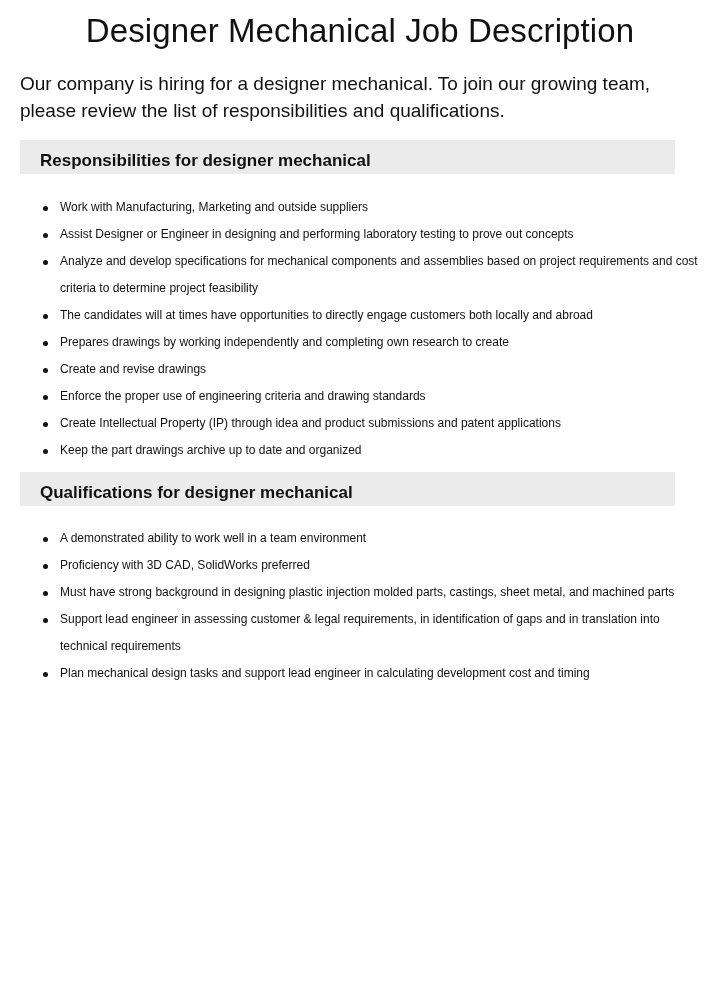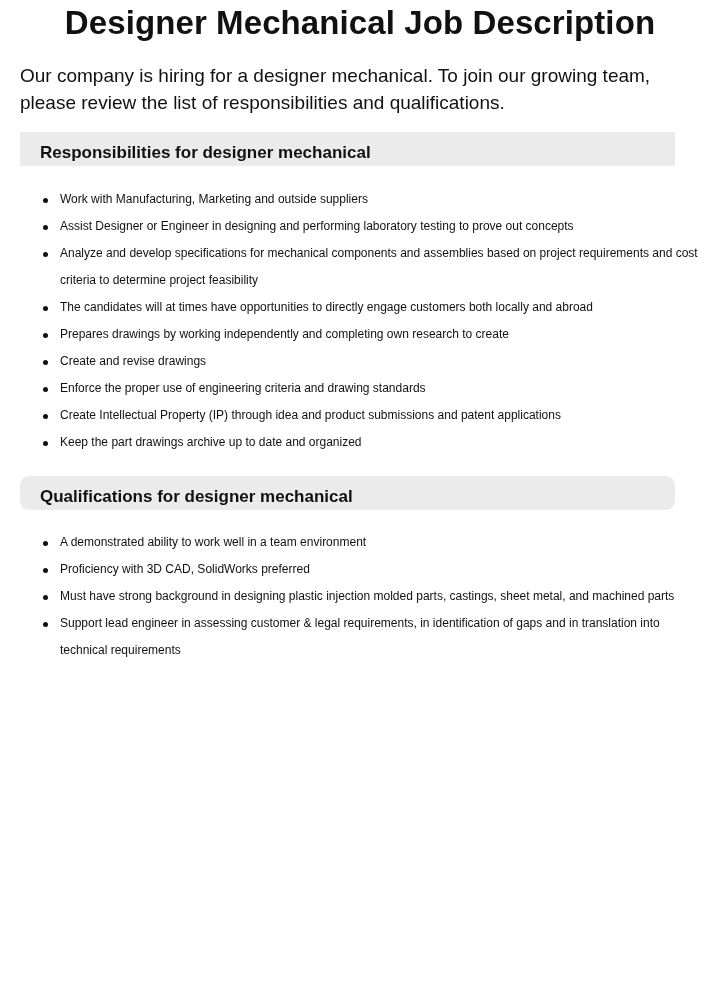--- a/index.html
+++ b/index.html
@@ -3,37 +3,37 @@
 <meta charset="utf-8">
 <style>
   html, body { margin: 0; padding: 0; background: #ffffff; }
   body {
     width: 720px; height: 1003px; overflow: hidden;
     font-family: "Liberation Sans", "DejaVu Sans", sans-serif;
     color: #111111;
   }
   .page { position: relative; padding: 0 20px; }
   h1 {
-    margin: 0; padding-top: 3px;
-    font-size: 33px; font-weight: bold; text-align: center;
+    margin: 8px; padding-top: 3px;
+    font-size: 33px; font-weight: normal; text-align: center;
     line-height: 40px; letter-spacing: 0.1px;
   }
   .intro {
     margin: 19px 0 0 0;
     font-size: 19px; line-height: 27px;
   }
   .section-header {
     background: #ebebeb;
     height: 34px; line-height: 42px;
     padding-left: 20px;
     font-size: 17px; font-weight: bold;
     width: 655px; box-sizing: border-box;
   }
   #resp-header { margin-top: 16px; }
-  #qual-header { margin-top: 20px; border-radius: 9px; }
+  #qual-header { margin-top: 8px; }
   ul {
     margin: 0; padding: 0 0 0 40px;
     font-size: 12px; line-height: 27px;
     list-style: none;
   }
   ul.resp { margin-top: 20px; }
   ul.qual { margin-top: 19px; }
   li { position: relative; }
   li::before {
     content: ""; position: absolute; left: -17px; top: 12px;
@@ -59,14 +59,15 @@
     <li>Create Intellectual Property (IP) through idea and product submissions and patent applications</li>
     <li>Keep the part drawings archive up to date and organized</li>
   </ul>
 
   <div class="section-header" id="qual-header">Qualifications for designer mechanical</div>
   <ul class="qual">
     <li>A demonstrated ability to work well in a team environment</li>
     <li>Proficiency with 3D CAD, SolidWorks preferred</li>
     <li>Must have strong background in designing plastic injection molded parts, castings, sheet metal, and machined parts</li>
     <li>Support lead engineer in assessing customer &amp; legal requirements, in identification of gaps and in translation into technical requirements</li>
+    <li>Plan mechanical design tasks and support lead engineer in calculating development cost and timing</li>
   </ul>
 </div>
 
 </body></html>

